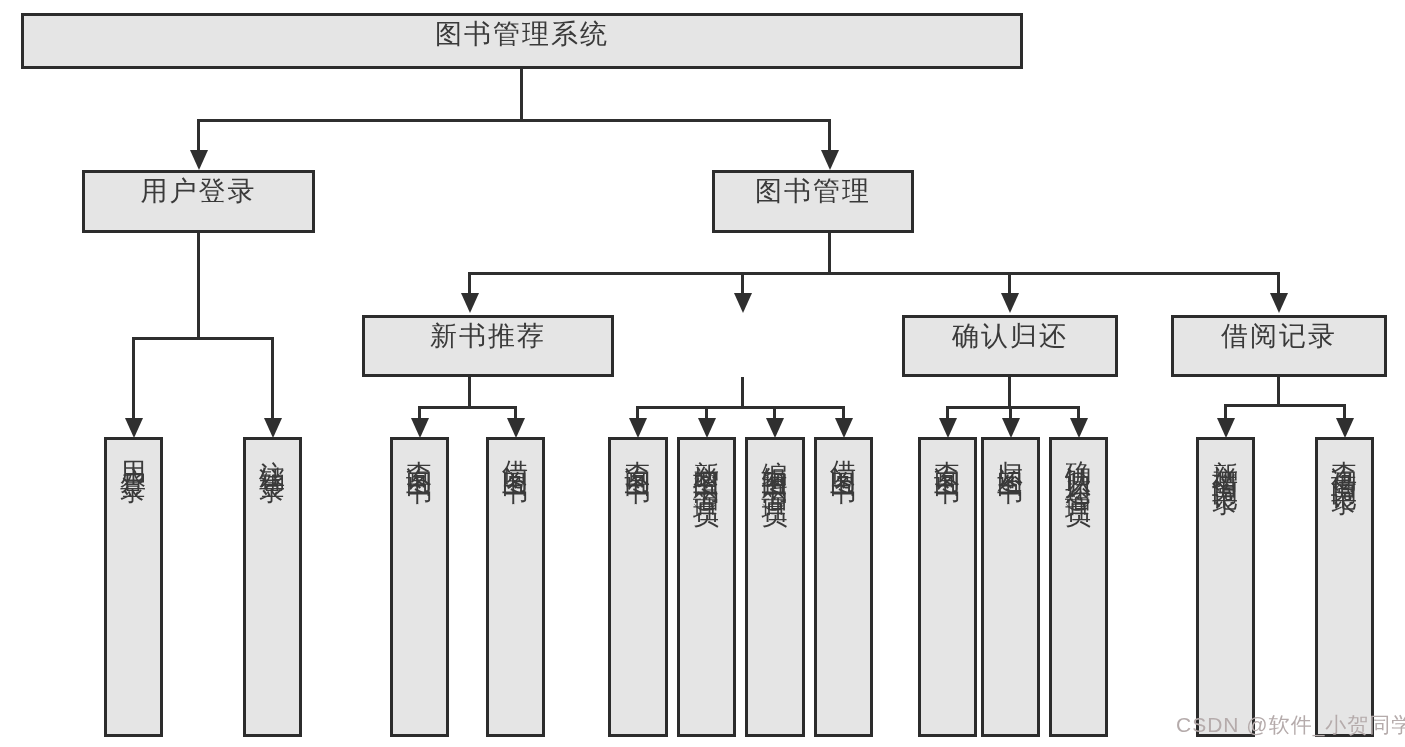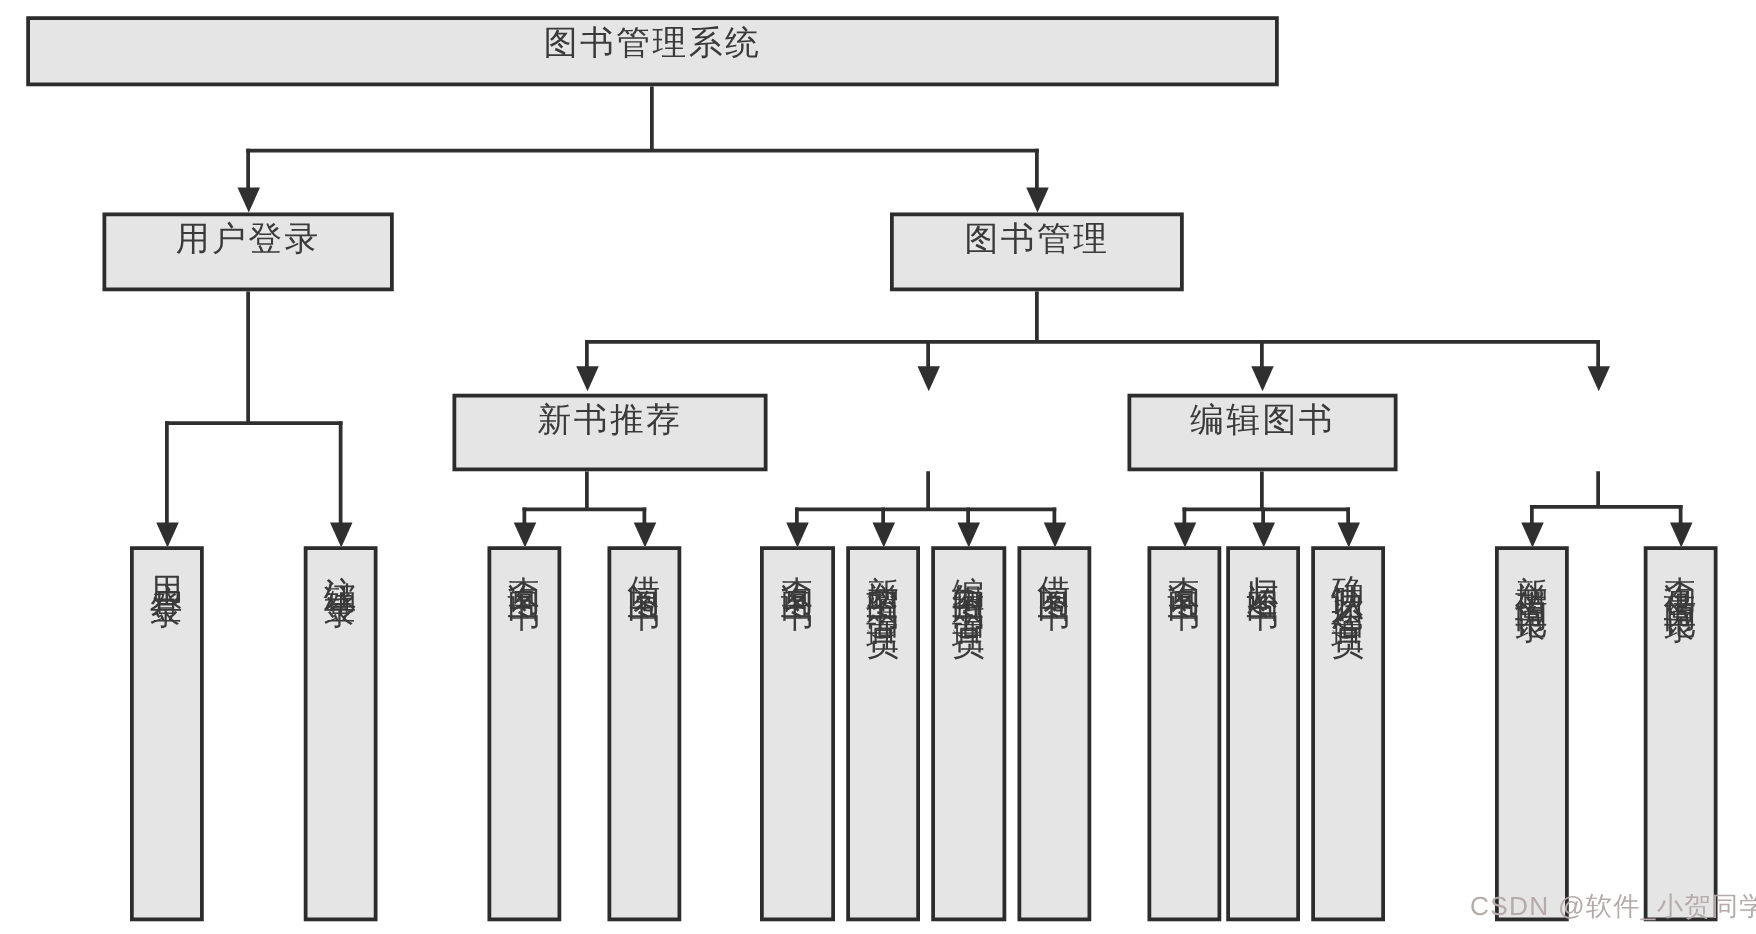--- a/index.html
+++ b/index.html
@@ -46,21 +46,21 @@
   <div class="line" style="left:520px;top:69px;width:3px;height:52px"></div>
   <div class="line" style="left:197px;top:119px;width:634px;height:3px"></div>
   <div class="line" style="left:197px;top:119px;width:3px;height:33px"></div>
   <div class="arrow" style="left:190px;top:150px"></div>
   <div class="line" style="left:828px;top:119px;width:3px;height:33px"></div>
   <div class="arrow" style="left:821px;top:150px"></div>
 
   <div class="box hbox" style="left:82px;top:170px;width:233px;height:63px">
     <span class="lbl">用户登录</span>
   </div>
-  <div class="box hbox" style="left:712px;top:170px;width:235px;height:63px">
+  <div class="box hbox" style="left:712px;top:170px;width:202px;height:63px">
     <span class="lbl">图书管理</span>
   </div>
 
   <div class="line" style="left:197px;top:233px;width:3px;height:106px"></div>
   <div class="line" style="left:132px;top:337px;width:142px;height:3px"></div>
   <div class="line" style="left:132px;top:337px;width:3px;height:83px"></div>
   <div class="arrow" style="left:125px;top:418px"></div>
   <div class="line" style="left:271px;top:337px;width:3px;height:83px"></div>
   <div class="arrow" style="left:264px;top:418px"></div>
 
@@ -72,21 +72,24 @@
   <div class="arrow" style="left:734px;top:293px"></div>
   <div class="line" style="left:1008px;top:272px;width:3px;height:23px"></div>
   <div class="arrow" style="left:1001px;top:293px"></div>
   <div class="line" style="left:1277px;top:272px;width:3px;height:23px"></div>
   <div class="arrow" style="left:1270px;top:293px"></div>
 
   <div class="box hbox" style="left:362px;top:315px;width:252px;height:62px">
     <span class="lbl">新书推荐</span>
   </div>
   <div class="box hbox" style="left:902px;top:315px;width:216px;height:62px">
-    <span class="lbl">编辑图书</span>
+    <span class="lbl">确认归还</span>
+  </div>
+  <div class="box hbox" style="left:1171px;top:315px;width:216px;height:62px">
+    <span class="lbl">借阅记录</span>
   </div>
 
   <div class="line" style="left:468px;top:377px;width:3px;height:31px"></div>
   <div class="line" style="left:418px;top:406px;width:99px;height:3px"></div>
   <div class="line" style="left:418px;top:406px;width:3px;height:14px"></div>
   <div class="arrow" style="left:411px;top:418px"></div>
   <div class="line" style="left:514px;top:406px;width:3px;height:14px"></div>
   <div class="arrow" style="left:507px;top:418px"></div>
 
   <div class="line" style="left:741px;top:377px;width:3px;height:31px"></div>

